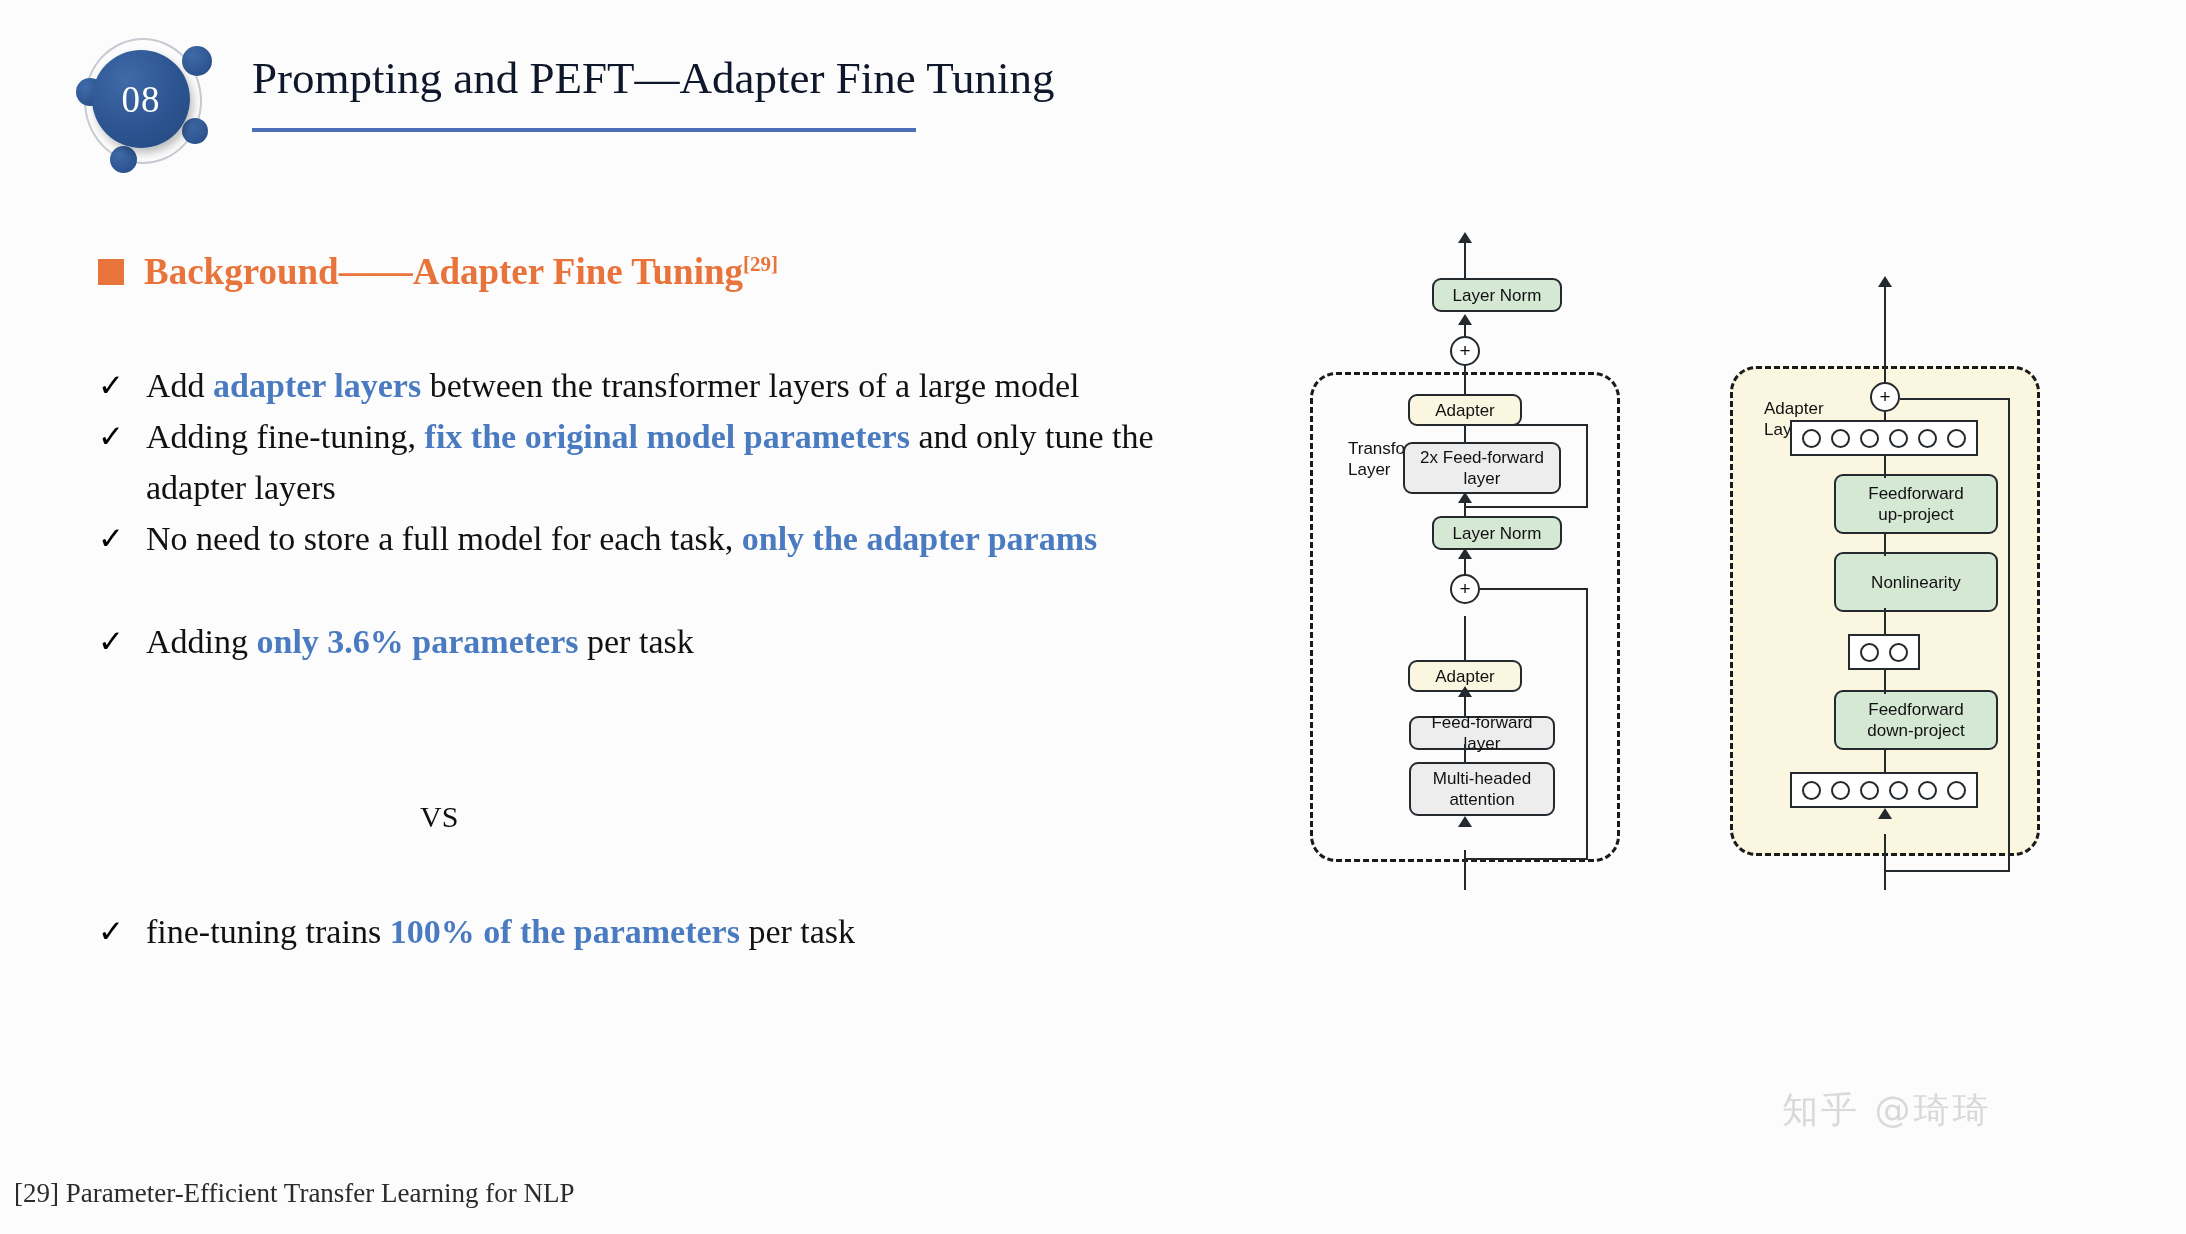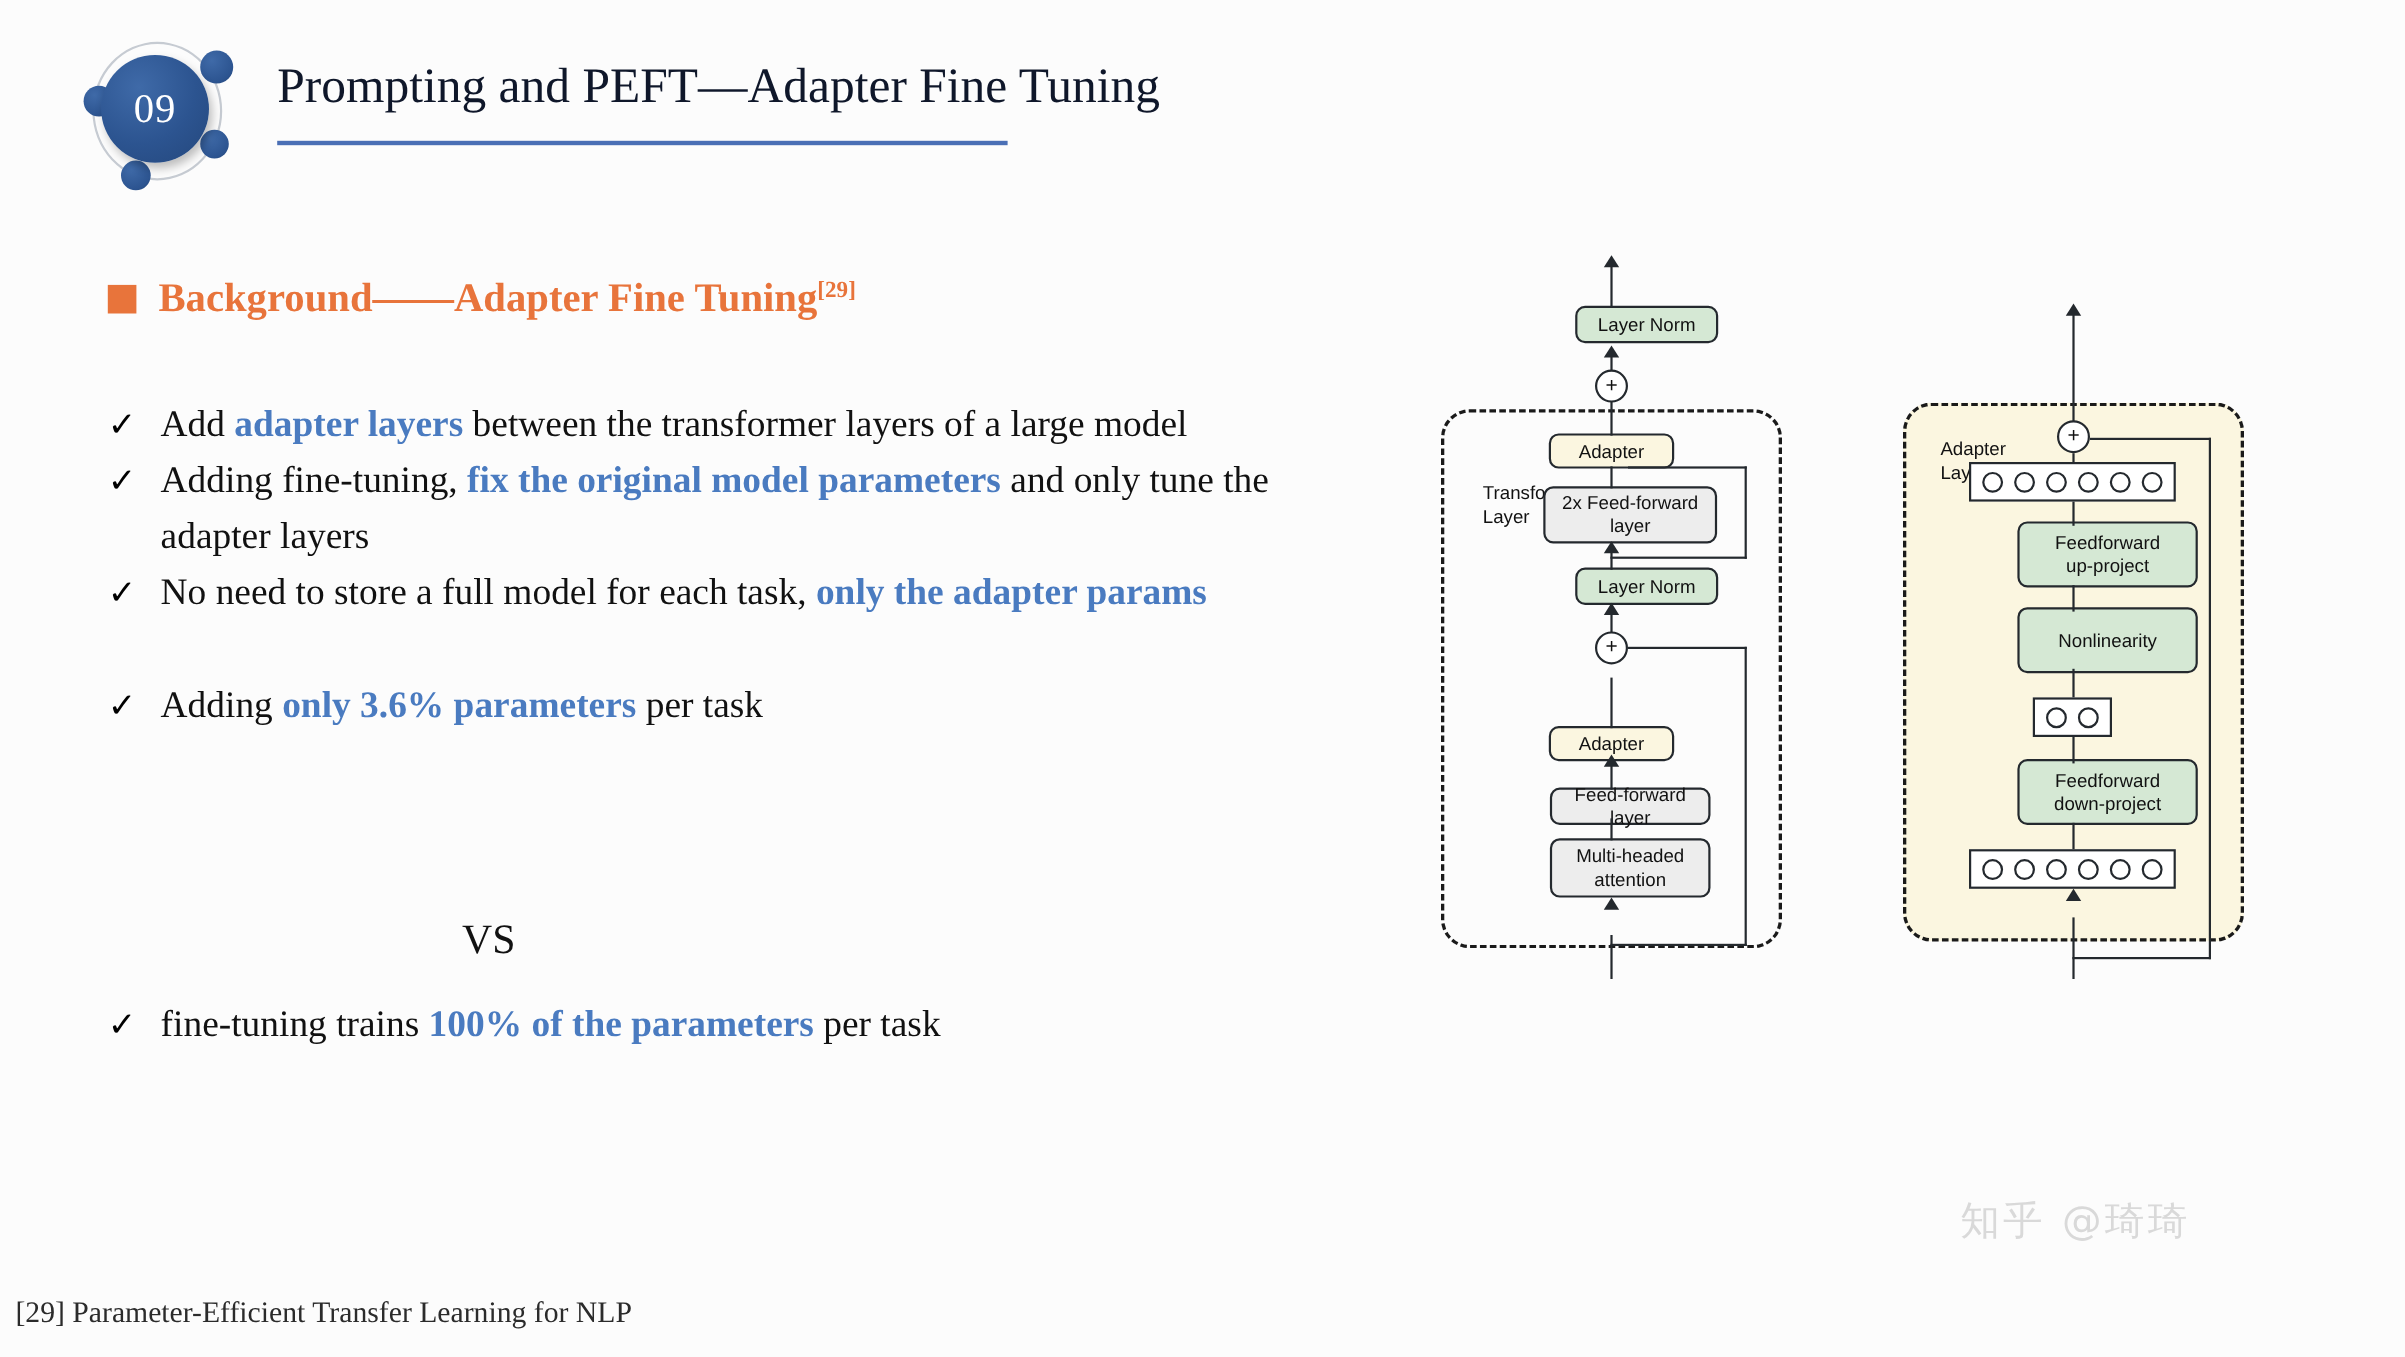--- a/index.html
+++ b/index.html
@@ -130,23 +130,22 @@
     color: #000000;
   }
   .bullet-text { flex: 1 1 auto; }
   .hl { color: #4A7BC0; font-weight: bold; }
   .gap-md { height: 52px; }
 
   .vs-line {
     position: absolute;
     left: 420px; top: 800px;
     font-family: "Liberation Serif", serif;
-    font-size: 38px;
+    font-size: 30px;
     color: #111111;
-    margin-top: 32px;
   }
 
   .last-bullet {
     position: absolute;
     left: 98px; top: 906px;
     width: 1120px;
   }
 
   
   .diagram-area {
@@ -269,21 +268,21 @@
 
 <div class="slide-header">
 
   <div class="badge-wrap">
     <div class="badge-ring"></div>
     <div class="sat sat-1"></div>
     <div class="sat sat-2"></div>
     <div class="sat sat-3"></div>
     <div class="sat sat-4"></div>
     <div class="badge-circle">
-      <span class="badge-num">09</span>
+      <span class="badge-num">08</span>
     </div>
   </div>
 
   <div class="header-title">Prompting and PEFT—Adapter Fine Tuning</div>
   <div class="header-rule"></div>
 </div>
 
 <div class="content-left">
 
   <div class="section-heading">

